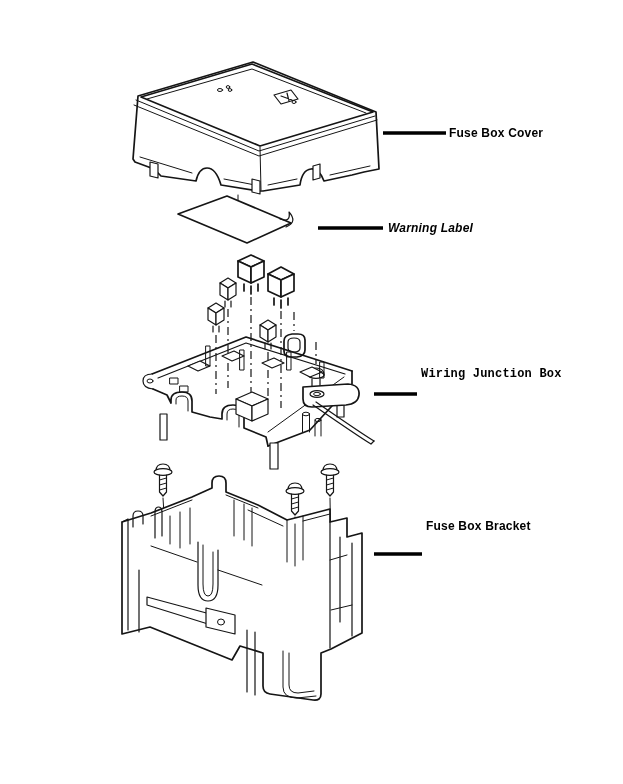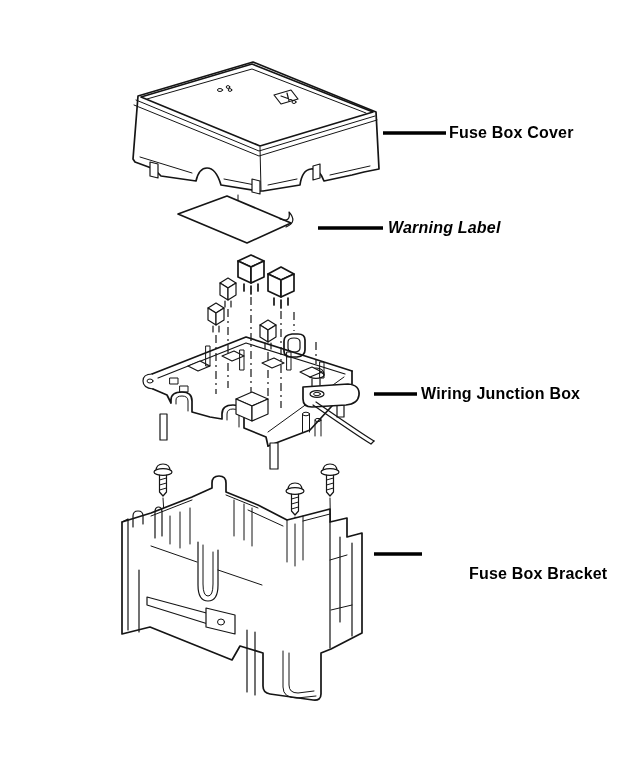--- a/index.html
+++ b/index.html
@@ -7,21 +7,21 @@
     position:relative;
     width:623px;height:784px;
     background:#ffffff;
     overflow:hidden;
     font-family:"Liberation Sans", sans-serif;
   }
   .canvas svg{position:absolute;left:0;top:0;}
   .lbl{
     position:absolute;
     font-weight:bold;
-    font-size:16px;
+    font-size:12px;
     line-height:20px;
     color:#000;
     white-space:nowrap;
     letter-spacing:0.2px;
   }
   .ink{stroke:#151515;fill:none;stroke-linecap:round;stroke-linejoin:round;}
   .w16{stroke-width:1.7;}
   .w12{stroke-width:1.2;}
   .w10{stroke-width:1;}
   .fillw{fill:#ffffff;}
@@ -225,16 +225,16 @@
     </g>
 
     <path class="leader" d="M383,133 L446,133"></path>
     <path class="leader" d="M318,228 L383,228"></path>
     <path class="leader" d="M374,394 L417,394"></path>
     <path class="leader" d="M374,554 L422,554"></path>
   </svg>
 
   <div class="lbl" style="left:449px;top:123px;">Fuse Box Cover</div>
   <div class="lbl" style="left:388px;top:218px;font-style:italic;">Warning Label</div>
-  <div class="lbl" style="left:421px;top:384px;">Wiring Junction Box</div>
-  <div class="lbl" style="left:426px;top:564px;margin-left:43px;">Fuse Box Bracket</div>
+  <div class="lbl" style="left:421px;top:364px;font-family:Liberation Mono, monospace;">Wiring Junction Box</div>
+  <div class="lbl" style="left:426px;top:516px;">Fuse Box Bracket</div>
 
 </div>
 
 </body></html>

